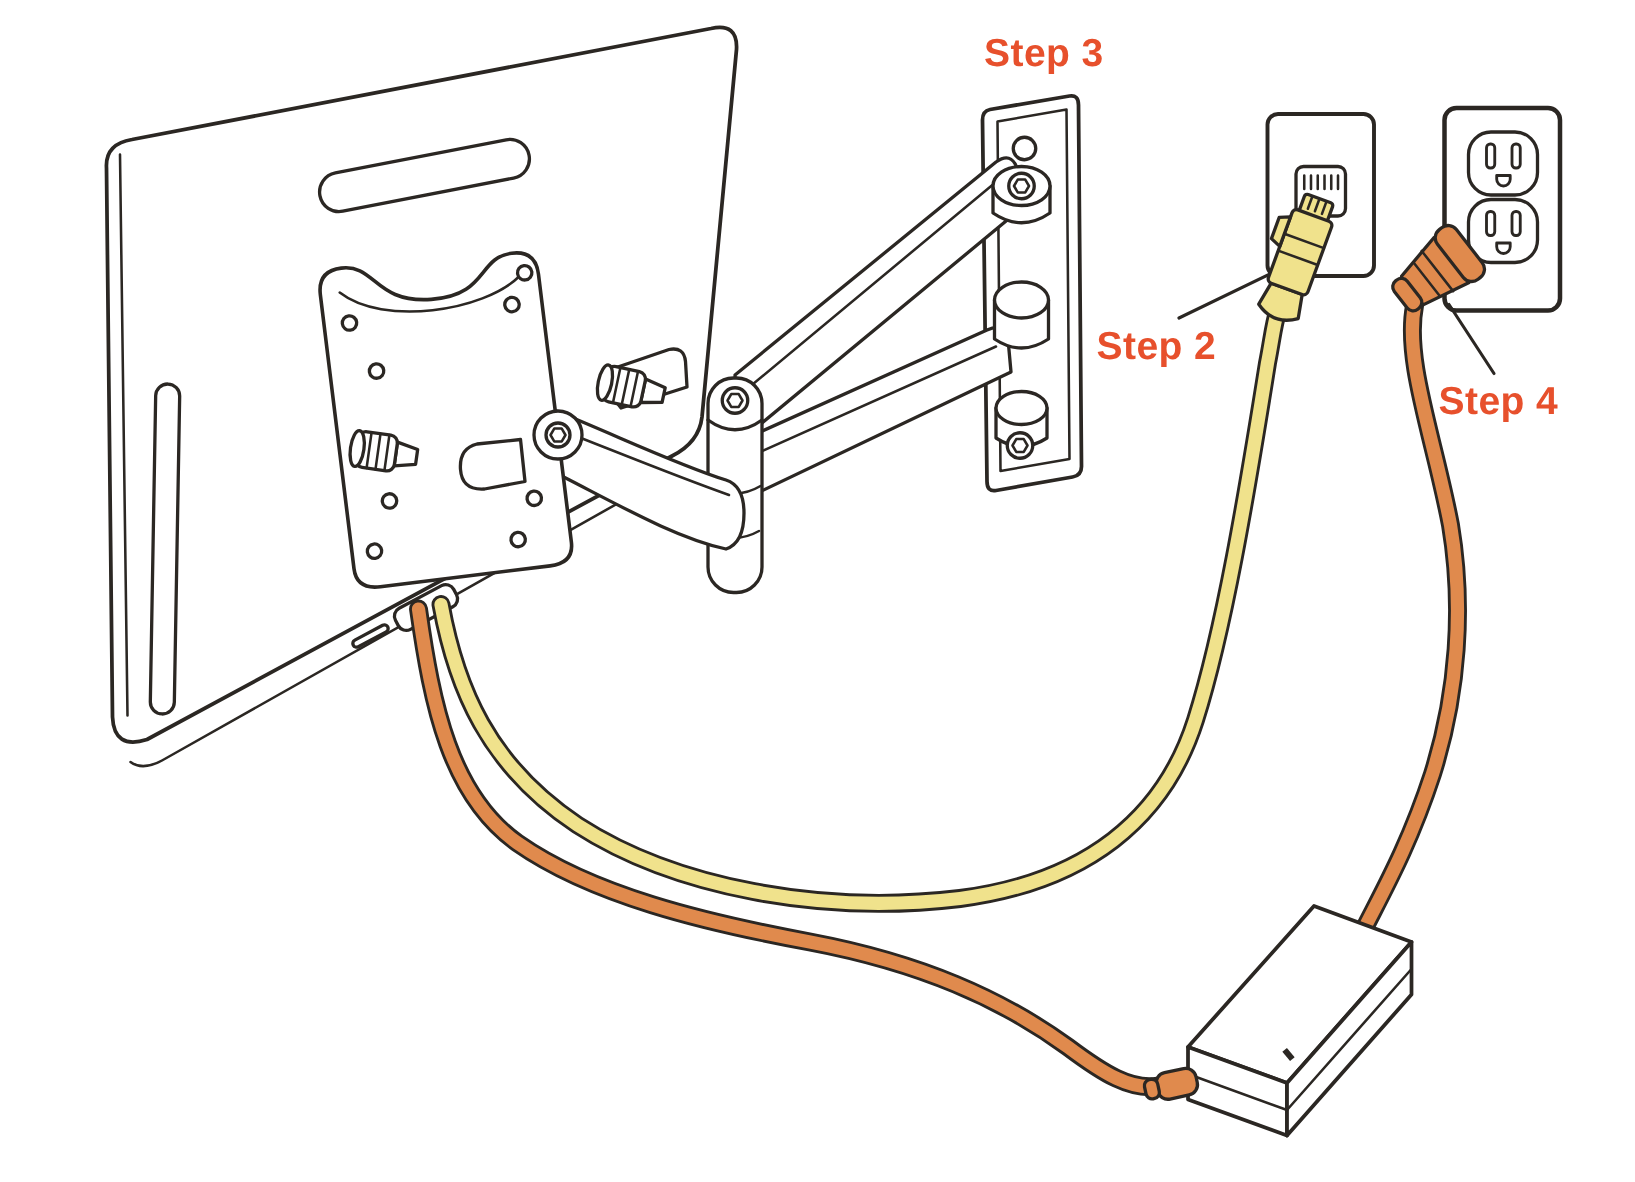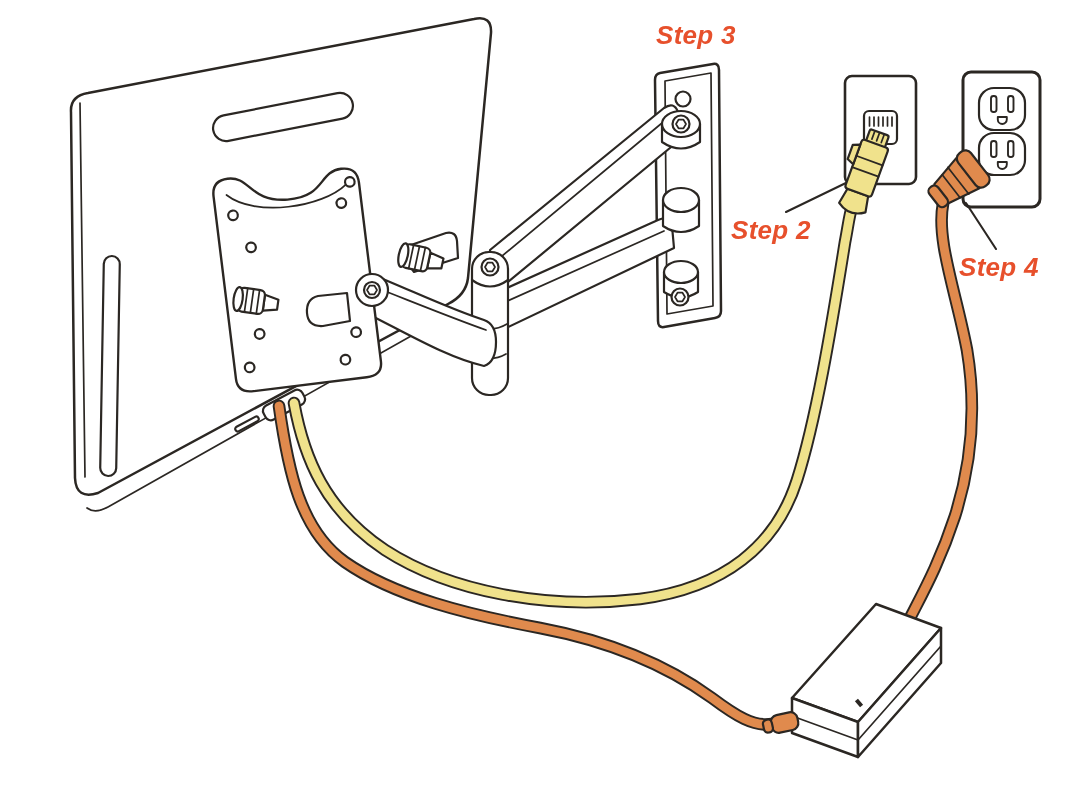--- a/index.html
+++ b/index.html
@@ -3,21 +3,21 @@
 <meta charset="utf-8">
 <style>
   :root{
     --c-outline:#2b2723;
     --c-label:#e7502c;
     --c-ethernet-cable:#f0e28c;
     --c-power-cable:#e08a4d;
     --c-background:#ffffff;
   }
   html,body{margin:0;padding:0;background:var(--c-background);}
-  .stage{position:relative;width:1090px;height:788px;background:var(--c-background);overflow:hidden;font-style:italic;}
+  .stage{position:relative;width:1090px;height:788px;background:var(--c-background);overflow:hidden;}
   svg{display:block;}
   .ln{fill:#ffffff;stroke:var(--c-outline);stroke-width:2.2;stroke-linejoin:round;stroke-linecap:round;}
   .ln-heavy{fill:#ffffff;stroke:var(--c-outline);stroke-width:2.6;stroke-linejoin:round;stroke-linecap:round;}
   .ln-thin{fill:none;stroke:var(--c-outline);stroke-width:1.7;stroke-linejoin:round;stroke-linecap:round;}
   .ln-open{fill:none;stroke:var(--c-outline);stroke-width:2.2;stroke-linejoin:round;stroke-linecap:round;}
   .leader{fill:none;stroke:var(--c-outline);stroke-width:2.1;stroke-linecap:round;}
   .dark{fill:var(--c-outline);stroke:none;}
   .cable-out{fill:none;stroke:var(--c-outline);stroke-width:12.6;stroke-linecap:round;}
   .core-yellow{fill:none;stroke:var(--c-ethernet-cable);stroke-width:8.8;stroke-linecap:round;}
   .core-orange{fill:none;stroke:var(--c-power-cable);stroke-width:8.8;stroke-linecap:round;}

